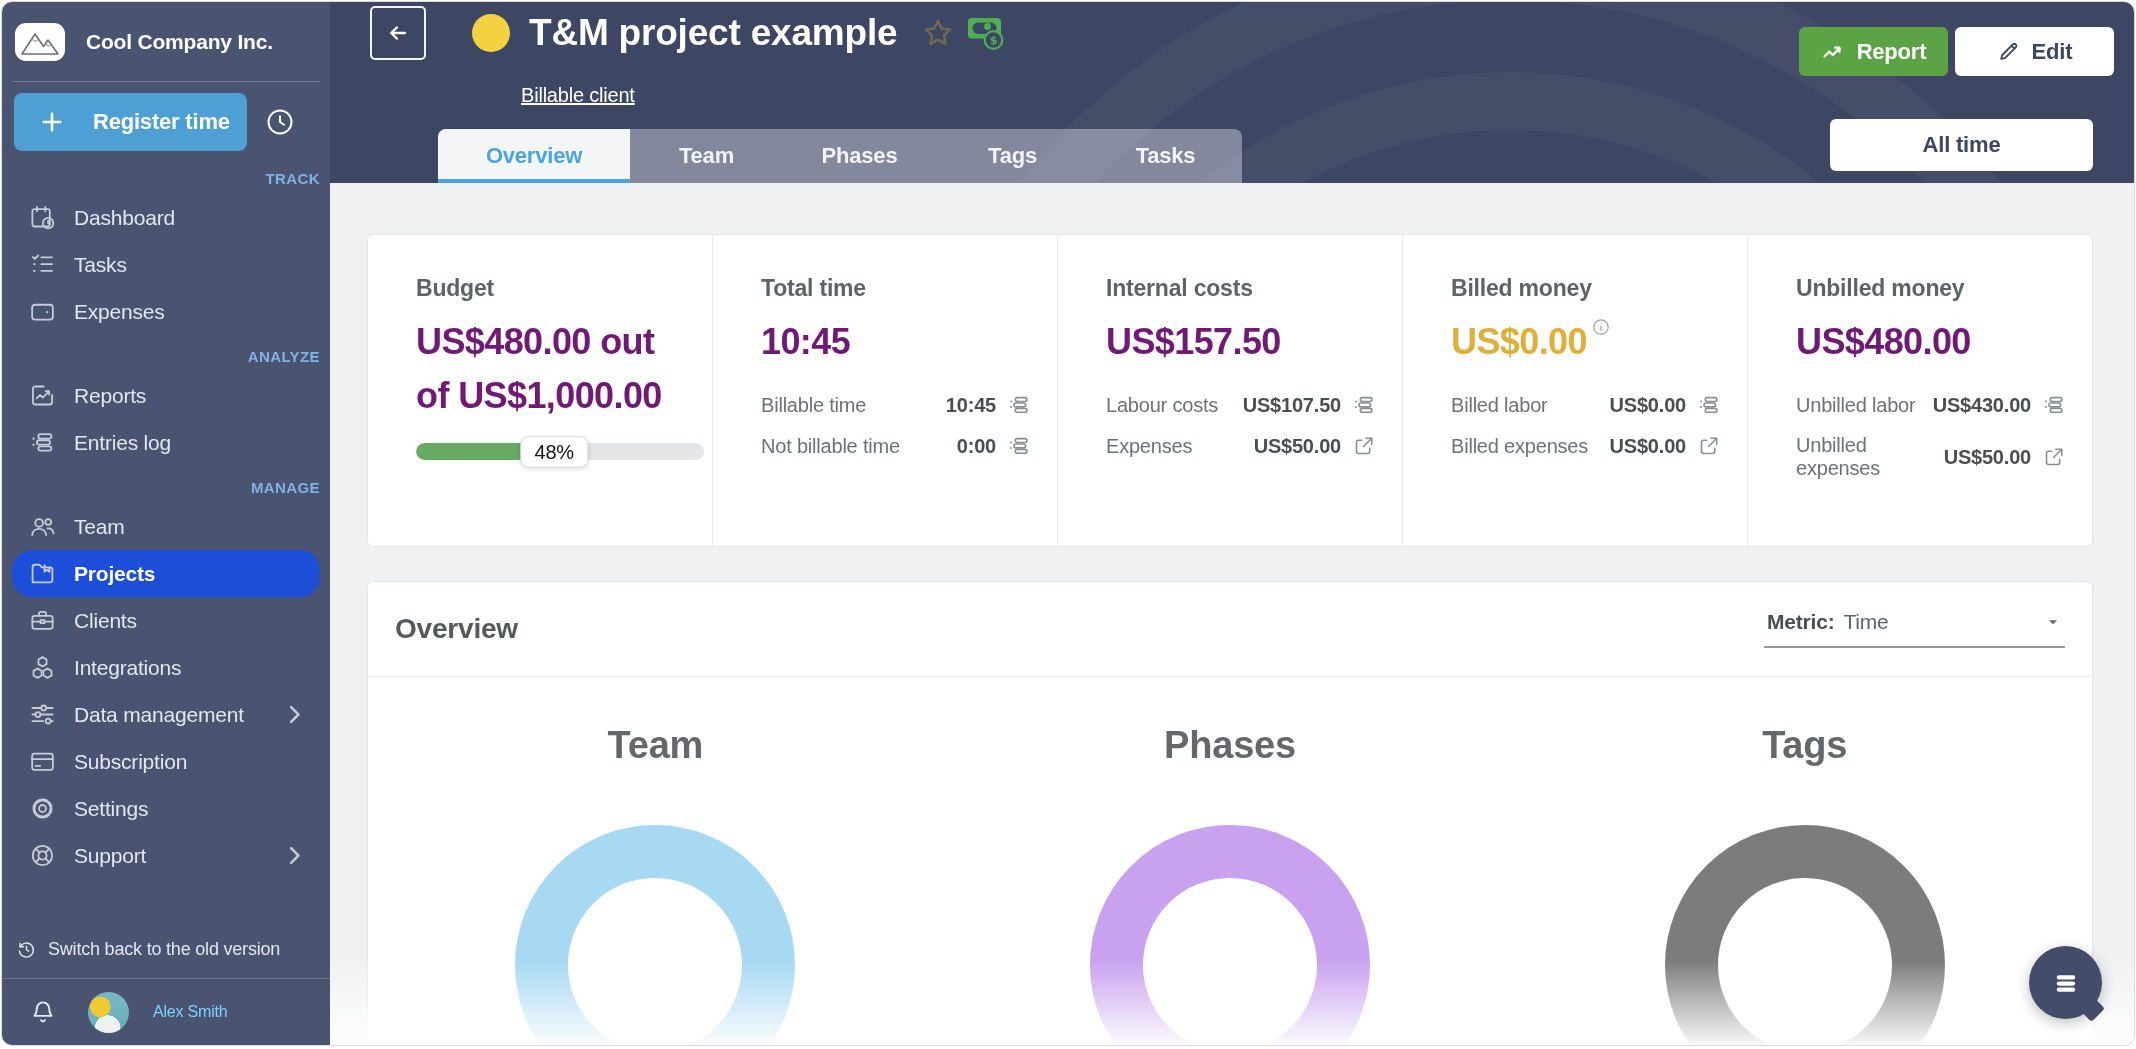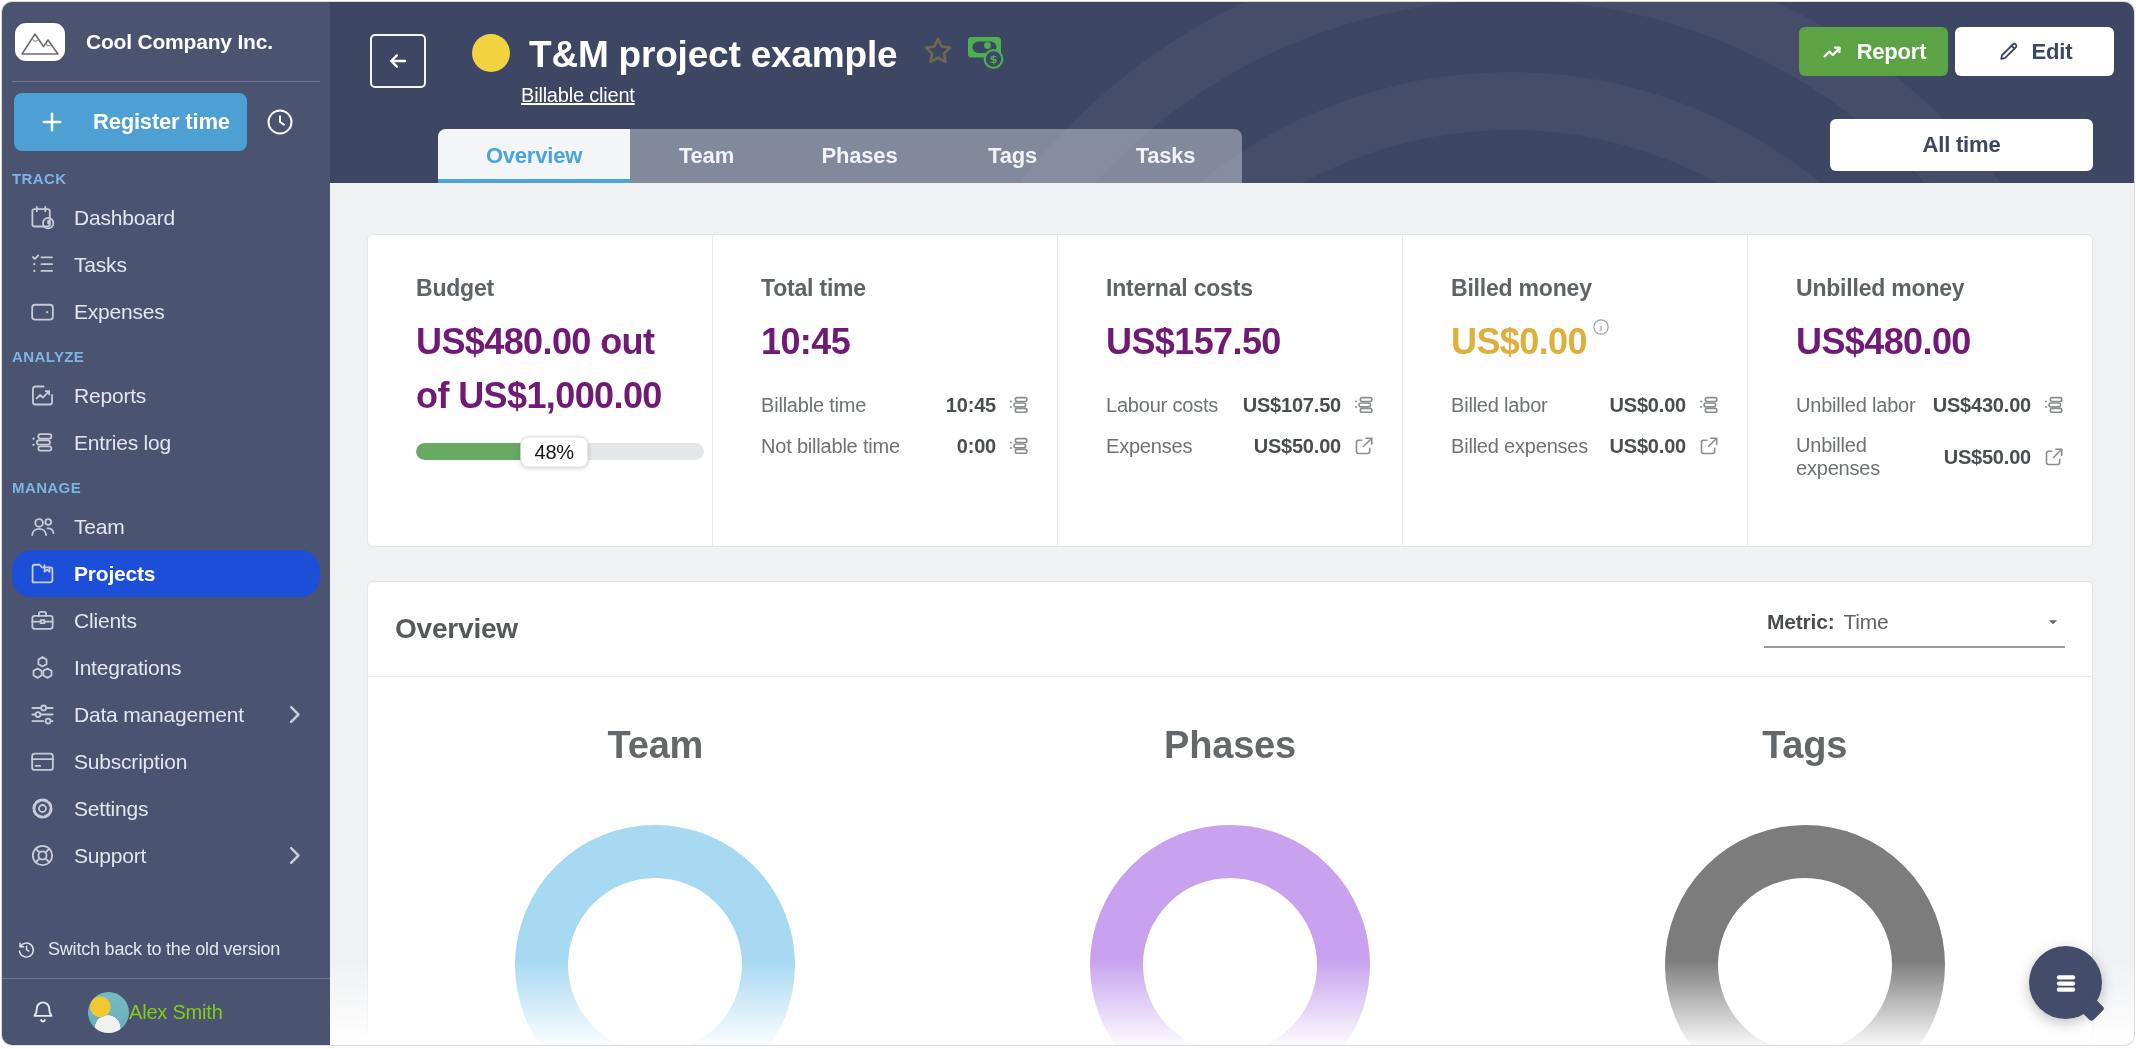--- a/index.html
+++ b/index.html
@@ -9,43 +9,43 @@
   
   .sidebar { width:328px; flex:0 0 328px; background:#4A5370; color:#E3E6EE; display:flex; flex-direction:column; position:relative; z-index:10; }
   .s-logo-row { display:flex; align-items:center; padding:21px 14px 20px 13px; gap:21px; }
   .s-logo { width:50px; height:38px; background:#fff; border-radius:11px; display:flex; align-items:center; justify-content:center; flex:0 0 50px; }
   .s-company { font-size:21px; font-weight:bold; color:#fff; }
   .s-divider { height:1px; background:rgba(255,255,255,0.22); margin:0 10px; }
   .s-register-row { display:flex; align-items:center; padding:11px 12px 6px 12px; gap:18px; }
   .s-register-btn { width:233px; height:58px; background:#4E9FD4; border-radius:8px; color:#fff; font-size:22px; font-weight:bold; display:flex; align-items:center; padding-left:25px; gap:28px; cursor:pointer; }
   .s-register-btn .icon { width:26px; height:26px; }
   .s-clock-btn { width:30px; height:30px; color:#fff; cursor:pointer; }
-  .s-section-label { padding:13px 10px 7px 10px; font-size:15px; font-weight:bold; color:#7EB3E4; letter-spacing:0.4px; }
+  .s-section-label { padding:13px 10px 7px 10px; font-size:15px; font-weight:bold; color:#7EB3E4; letter-spacing:0.4px;text-align:right; }
   .s-item { display:flex; align-items:center; gap:18px; height:47px; padding:0 12px 0 17px; margin:0 10px; font-size:21px; color:#E3E6EE; border-radius:6px; cursor:pointer; }
   .s-item .icon { width:27px; height:27px; color:#C7CBD8; flex:0 0 27px; }
   .s-item.active { background:#1d4ed8; color:#fff; font-weight:bold;border-radius:20px; }
   .chev { display:none; width:16px; height:16px; color:#C7CBD8; }
   .chev.show { display:block; margin-left:auto; }
   .s-switch { margin-top:auto; display:flex; align-items:center; gap:11px; padding:0 10px 0 14px; height:46px; font-size:18px; margin-bottom:6px; cursor:pointer;text-align:right; }
   .s-switch .icon { width:21px; height:21px; color:#E3E6EE; }
   .s-footer { border-top:1px solid rgba(255,255,255,0.2); height:67px; display:flex; align-items:center; padding:0 14px; }
   .s-bell { width:28px; height:28px; margin-left:13px; color:#E8EBF1; cursor:pointer; }
   .s-avatar { width:41px; height:41px; border-radius:50%; margin-left:31px; cursor:pointer;
       background:
         radial-gradient(circle at 30% 36%, #f2c832 0 26%, rgba(0,0,0,0) 27%),
         radial-gradient(circle at 48% 88%, #eef1f0 0 30%, rgba(0,0,0,0) 31%),
         linear-gradient(#76b9c5,#69aebc); }
-  .s-username { font-size:20px; color:#84cc16; }
+  .s-username { margin-left:24px; font-size:16px; color:#7dd3fc; }
 
   
   .main { flex:1; display:flex; flex-direction:column; position:relative; overflow:hidden; background:#F0F1F3; }
 
   .header { height:181px; background:#3D4662; position:relative; flex:0 0 181px; overflow:hidden; }
   .ring { position:absolute; border-radius:50%; border:58px solid rgba(255,255,255,0.045); }
-  .title-row { position:absolute; left:40px; top:32px; display:flex; z-index:2; }
+  .title-row { position:absolute; left:40px; top:4px; display:flex; align-items:center; z-index:2; }
   .back-btn { width:56px; height:54px; border:2px solid rgba(255,255,255,0.95); border-radius:5px; display:flex; align-items:center; justify-content:center; color:#fff; cursor:pointer; }
   .back-btn .icon { width:26px; height:26px; }
   .proj-dot { width:38px; height:38px; border-radius:50%; background:#F2D23E; margin-left:46px; }
   .proj-title { margin-left:19px; font-size:37px; font-weight:bold; color:#fff; }
   .star-ic { width:34px; height:34px; margin-left:24px; color:#6F6751; cursor:pointer; }
   .money-ic { width:38px; height:36px; margin-left:12px; }
   .client-link { position:absolute; left:191px; top:82px; font-size:20px; color:#fff; text-decoration:underline; z-index:2; cursor:pointer; }
   .hdr-btns { position:absolute; top:25px; right:20px; display:flex; gap:7px; z-index:2; }
   .btn { height:49px; border-radius:6px; display:flex; align-items:center; justify-content:center; font-size:22px; font-weight:600; cursor:pointer; gap:12px; }
   .btn-report { width:149px; background:#5BA345; color:#fff;text-align:center; }

